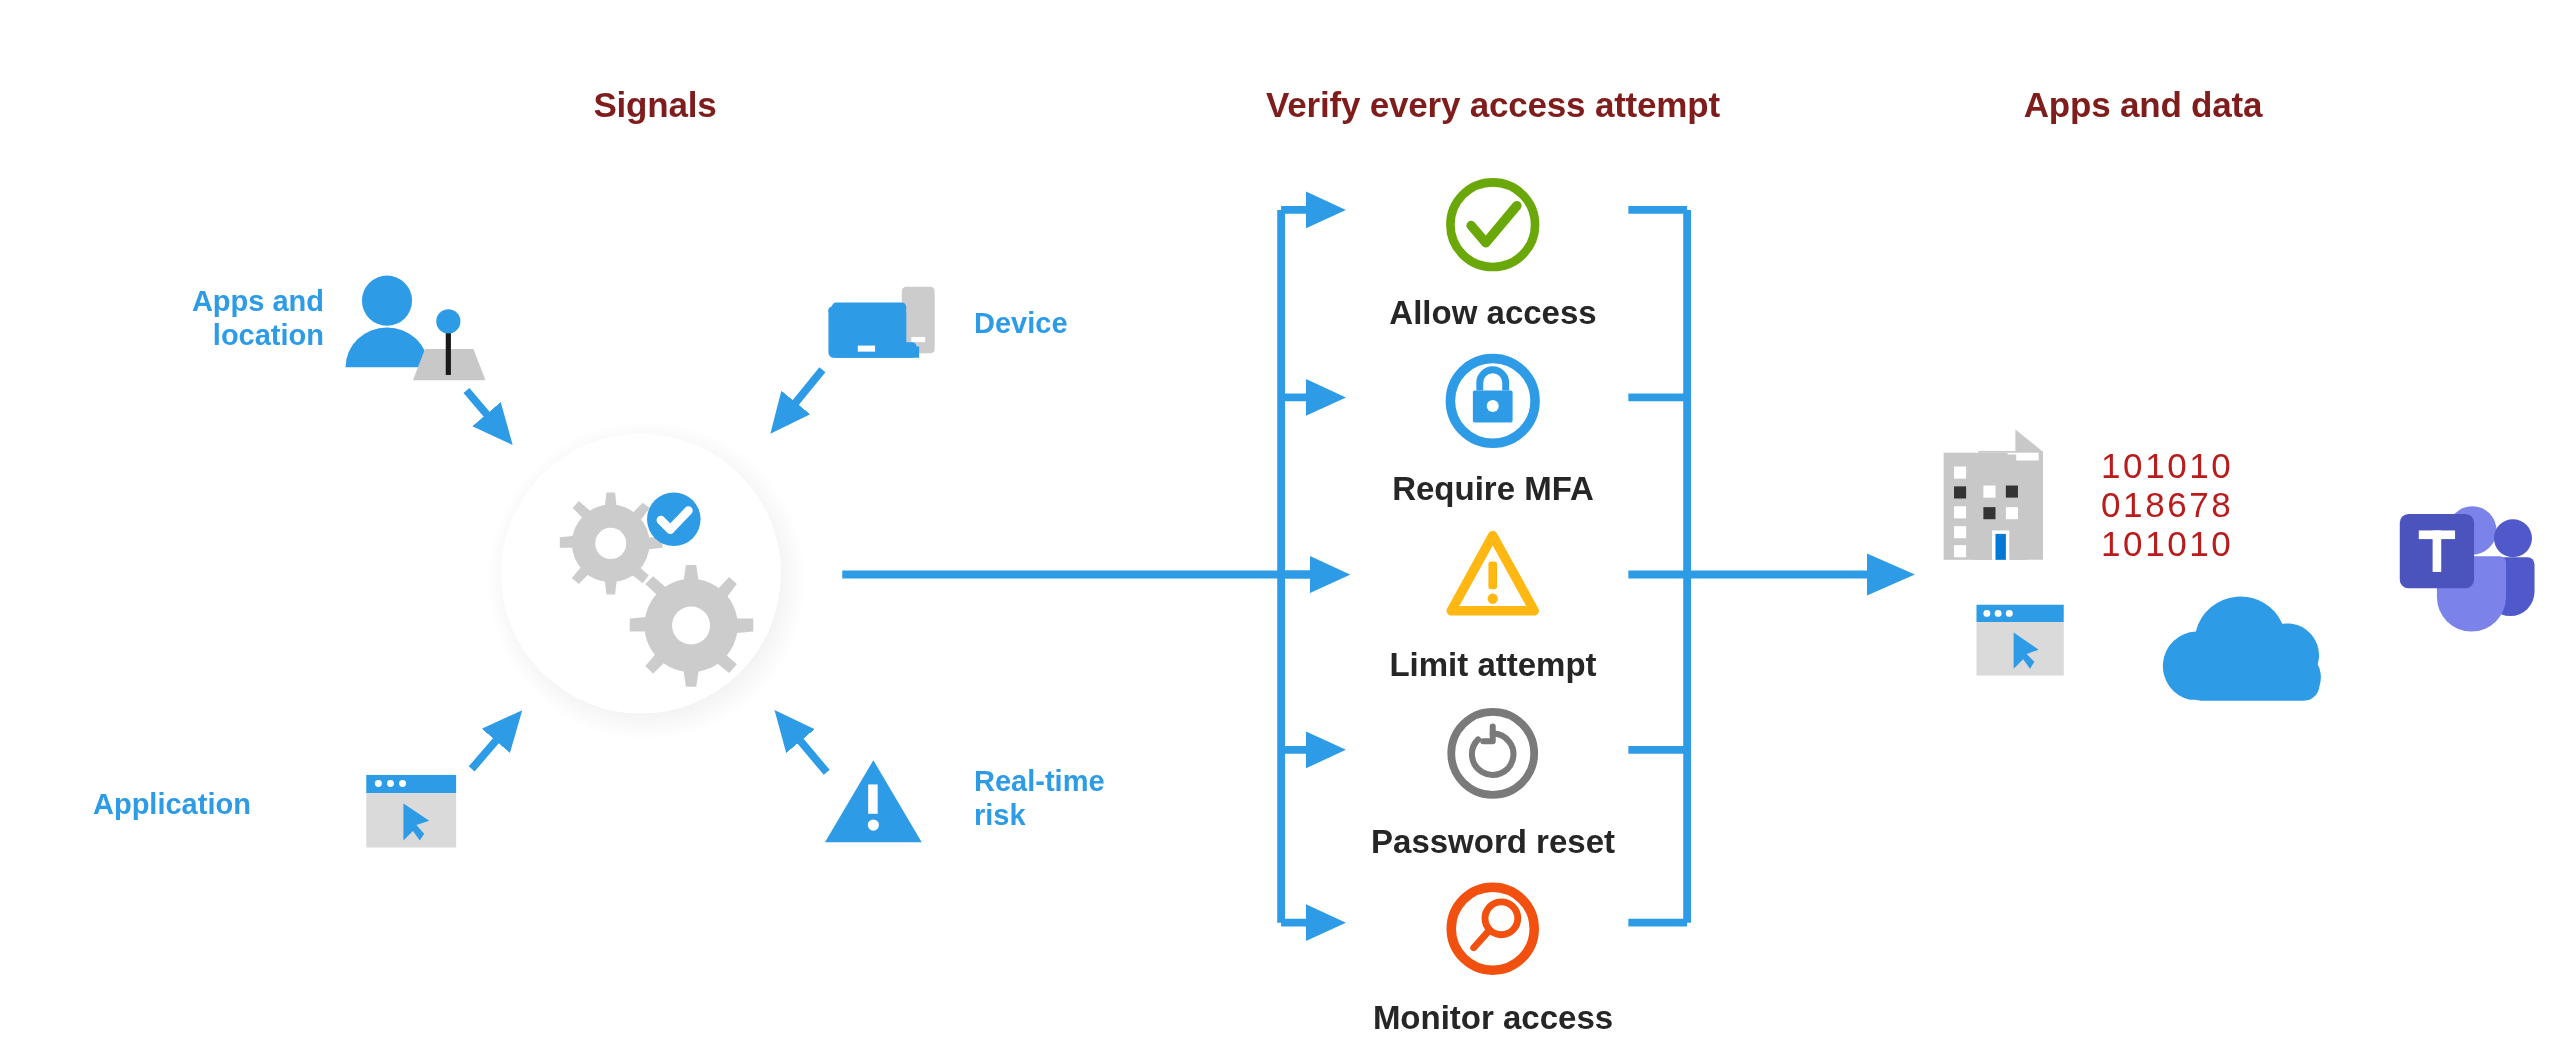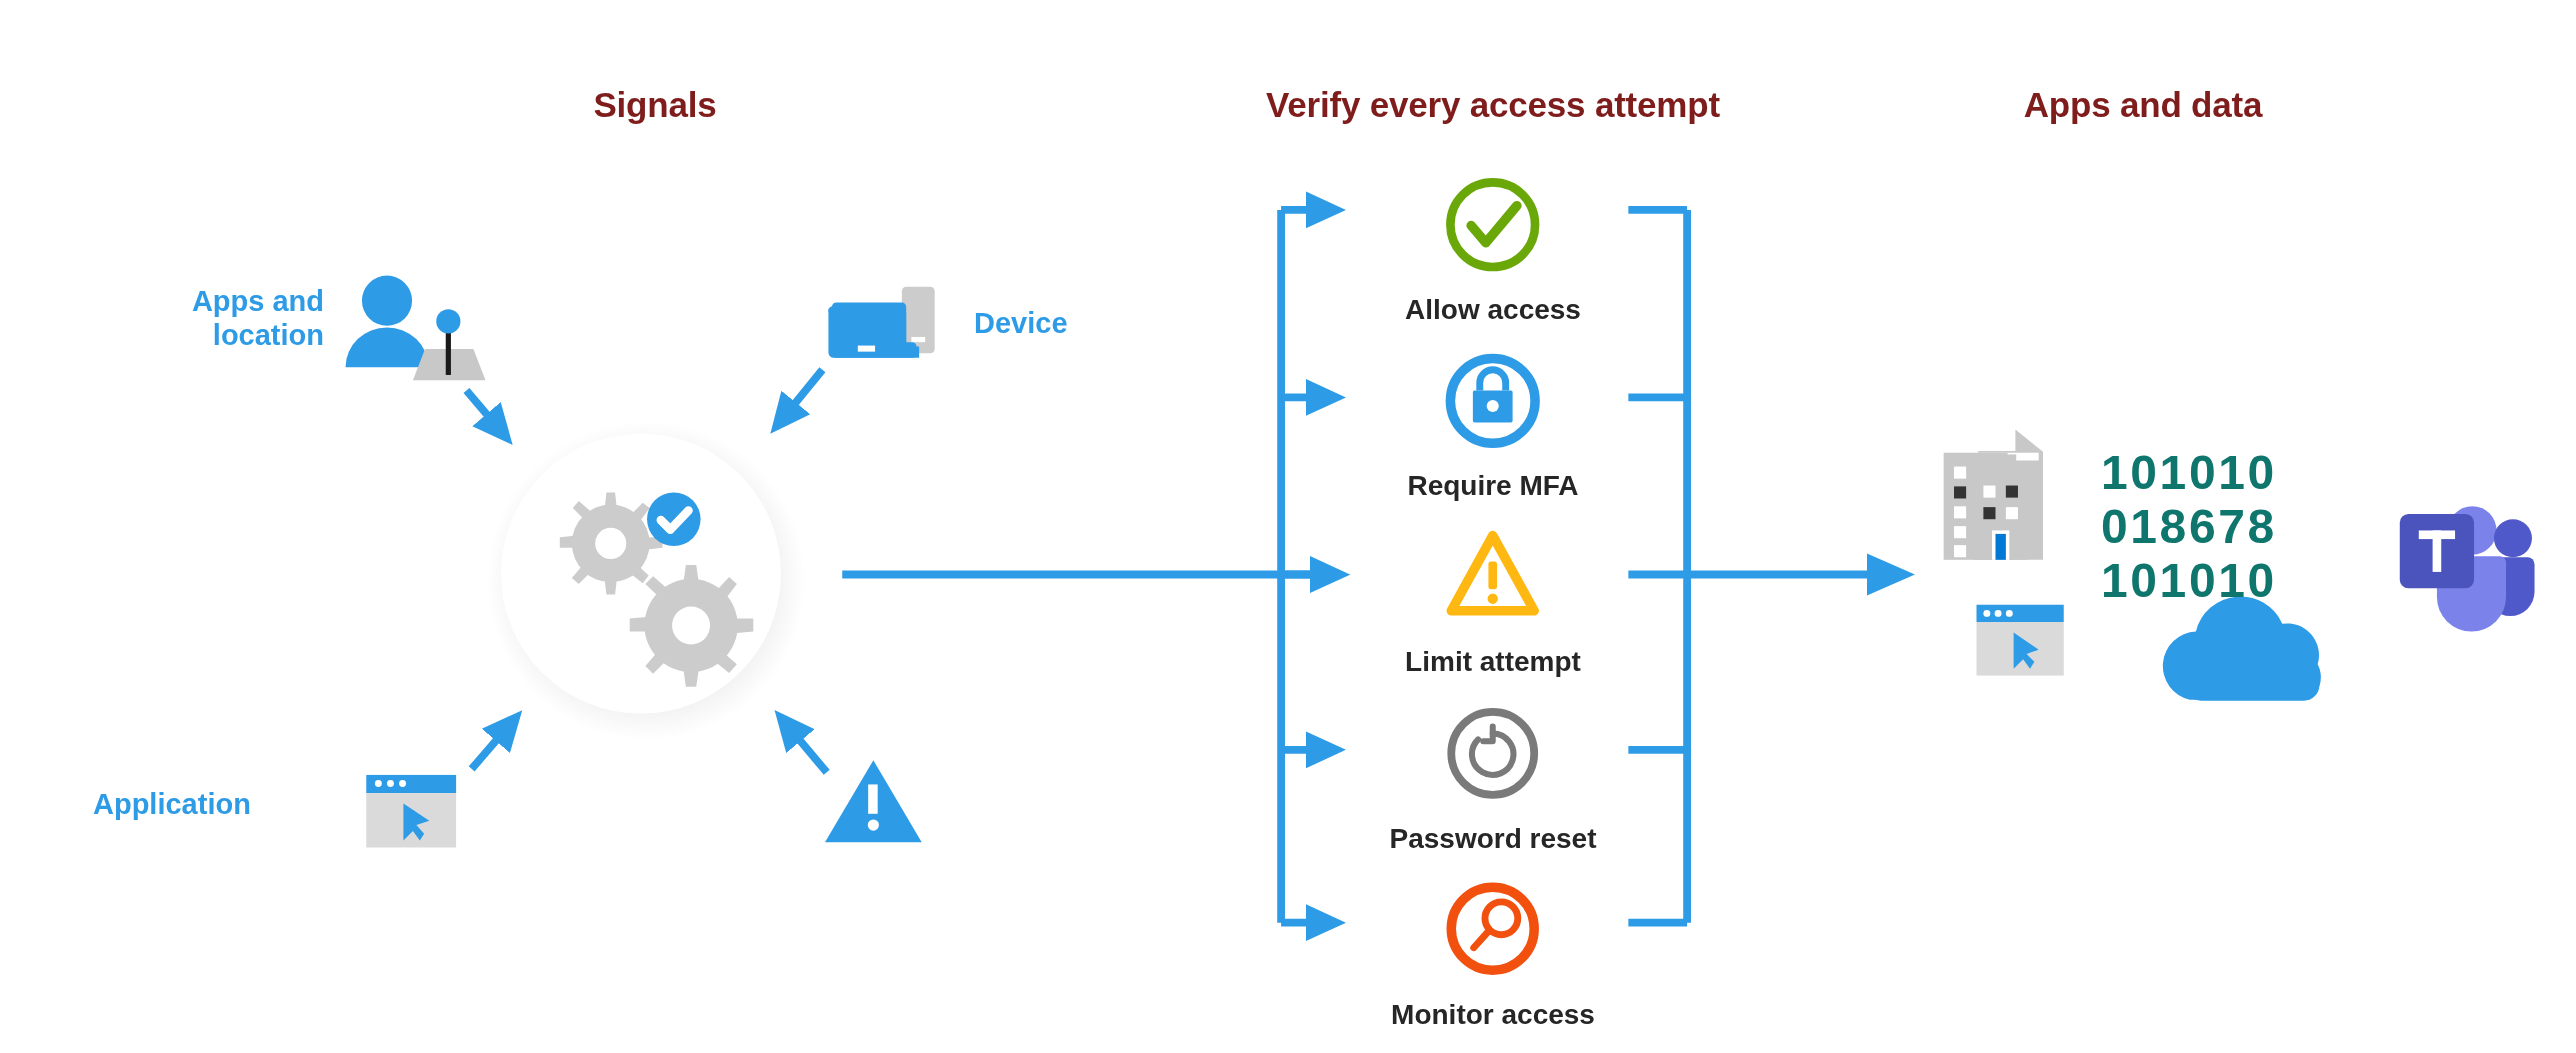--- a/index.html
+++ b/index.html
@@ -42,21 +42,21 @@
   #lbl-user   { left: 143px; top: 285px; width: 181px; text-align: right; }
   #lbl-device { left: 974px; top: 307px; width: 225px; text-align: left; }
   #lbl-app    { left: 93px; top: 788px; width: 233px; text-align: left; }
   #lbl-risk   { left: 974px; top: 765px; width: 225px; text-align: left; }
 
   
   .opt-label {
     position: absolute;
     color: #262626;
     font-weight: bold;
-    font-size: 28px;
+    font-size: 33px;
     white-space: nowrap;
     transform: translateX(-50%);
     text-align: center;
   }
 
   
   .svg-layer { position: absolute; left: 0; top: 0; width: 2576px; height: 1054px; pointer-events: none; }
 
   .icon-abs { position: absolute; }
 </style>
@@ -68,20 +68,24 @@
   <div class="col-title" id="title-signals">Signals</div>
   <div class="col-title" id="title-verify">Verify every access attempt</div>
   <div class="col-title" id="title-apps">Apps and data</div>
 
   <div class="sig-label" id="lbl-user">
     <div>Apps and</div>
     <div>location</div>
   </div>
   <div class="sig-label" id="lbl-device">Device</div>
   <div class="sig-label" id="lbl-app">Application</div>
+  <div class="sig-label" id="lbl-risk">
+    <div>Real-time</div>
+    <div>risk</div>
+  </div>
 
   <div class="opt-label" style="left:1493px; top:294px;">Allow access</div>
   <div class="opt-label" style="left:1493px; top:470px;">Require MFA</div>
   <div class="opt-label" style="left:1493px; top:646px;">Limit attempt</div>
   <div class="opt-label" style="left:1493px; top:823px;">Password reset</div>
   <div class="opt-label" style="left:1493px; top:999px;">Monitor access</div>
 
   <svg class="svg-layer" viewBox="0 0 2982 1220">
 
     <defs>
@@ -273,21 +277,21 @@
       <path d="M2886,645 h40 a8,8 0 0 1 8,8 v32 a28,28 0 0 1 -56,0 v-32 a8,8 0 0 1 8,-8 Z" fill="#5059C9"></path>
       <path d="M2828,644 h66 a7,7 0 0 1 7,7 v40 a40,40 0 0 1 -80,0 v-40 a7,7 0 0 1 7,-7 Z" fill="#7B83EB"></path>
       <rect x="2778" y="595" width="86" height="86" rx="10" fill="#4B53BC"></rect>
       <rect x="2800" y="614" width="42" height="10" fill="#FFFFFF"></rect>
       <rect x="2816" y="614" width="10" height="48" fill="#FFFFFF"></rect>
     </g>
 
   </svg>
 
   <div class="icon-abs" style="left:2101px; top:446px; width:190px;
-       font-family:'Liberation Sans', sans-serif; font-weight:bold; font-size:48px;
-       line-height:1.12; color:#0f766e; letter-spacing:2.6px;">
+       font-family:'Liberation Sans', sans-serif; font-weight:normal; font-size:35px;
+       line-height:1.12; color:#b91c1c; letter-spacing:2.6px;">
     <div>101010</div>
     <div>018678</div>
     <div>101010</div>
   </div>
 
 </div>
 
 
 </body></html>

